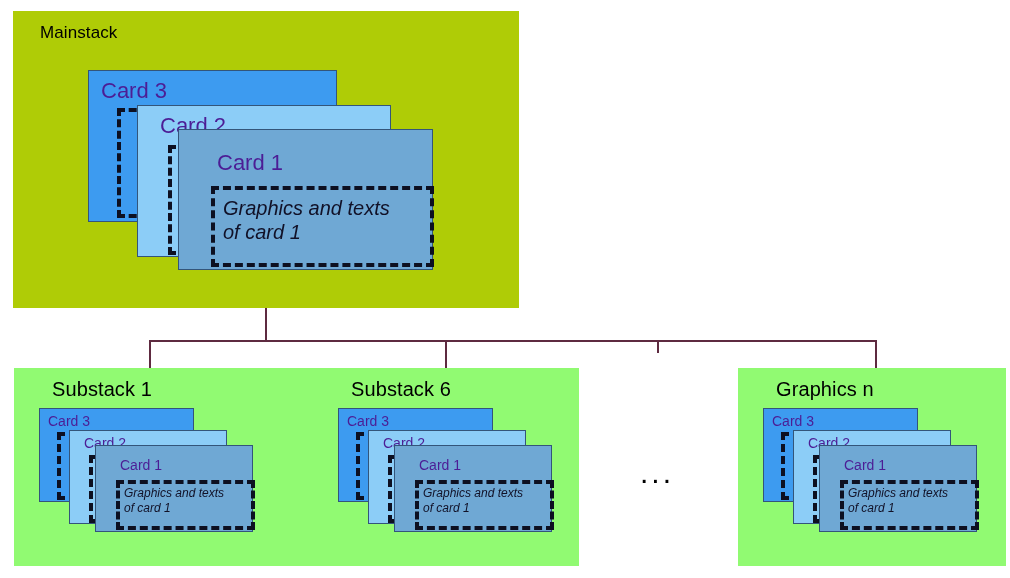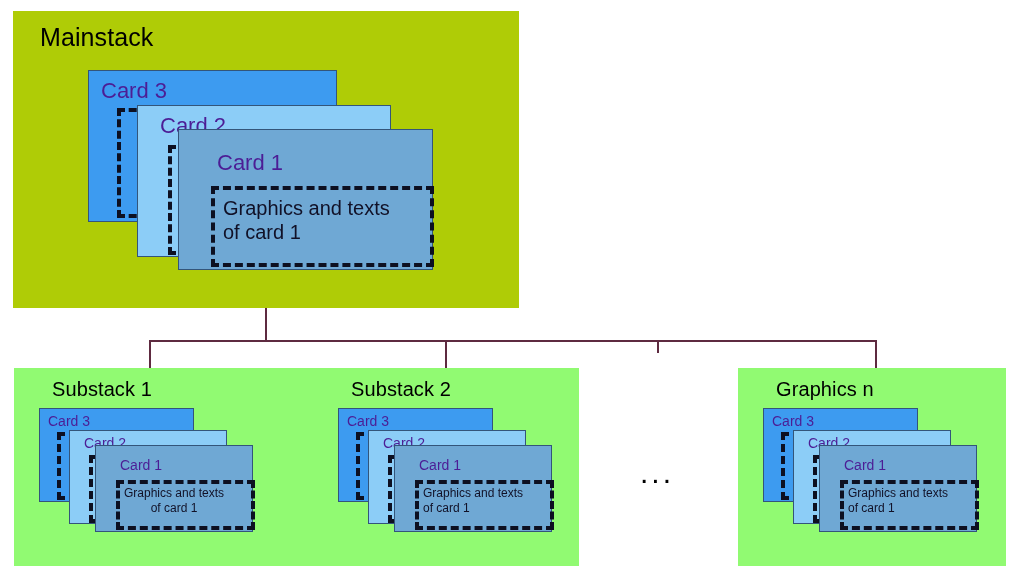--- a/index.html
+++ b/index.html
@@ -33,34 +33,34 @@
     top: 11px;
     width: 506px;
     height: 297px;
     background: #AFCC06;
   }
   .substack-box {
     top: 368px;
     height: 198px;
     background: #91FA72;
   }
-  #substack-1 { left: 14px;  width: 317px; text-align: center; }
+  #substack-1 { left: 14px;  width: 317px; }
   #substack-2 { left: 313px; width: 266px; }
   #substack-n { left: 738px; width: 268px; }
 
   .stack-title {
     position: absolute;
     white-space: nowrap;
     color: #000000;
     letter-spacing: 0.1px;
   }
   .mainstack-title {
     left: 27px;
     top: 12px;
-    font-size: 25px;
+    font-size: 17px;
   }
   .substack-title {
     left: 38px;
     top: 10px;
     font-size: 20px;
   }
 
   
   .card {
     position: absolute;
@@ -81,20 +81,21 @@
     position: absolute;
     box-sizing: border-box;
     border: 4px dashed #0d1021;
     background: transparent;
   }
   .dashed-text {
     position: absolute;
     color: #111127;
     line-height: 1.22;
     white-space: pre-line;
+    font-style: italic;
   }
 
   
   .ms .card-3 { left: 75px; top: 59px;  width: 249px; height: 152px; }
   .ms .card-2 { left: 124px; top: 94px; width: 254px; height: 152px; }
   .ms .card-1 { left: 165px; top: 118px; width: 255px; height: 141px; }
 
   .ms .card-3 .card-label { left: 12px; top: 7px;  font-size: 22px; }
   .ms .card-2 .card-label { left: 22px; top: 7px;  font-size: 22px; }
   .ms .card-1 .card-label { left: 38px; top: 20px; font-size: 22px; }
@@ -194,21 +195,21 @@
 
     <div class="card card-1">
       <div class="card-label">Card 1</div>
       <div class="dashed-box"></div>
       <div class="dashed-text">Graphics and texts
 of card 1</div>
     </div>
   </div>
 
   <div class="stack-box substack-box ss" id="substack-2">
-    <div class="stack-title substack-title">Substack 2</div>
+    <div class="stack-title substack-title">Substack 6</div>
 
     <div class="card card-3">
       <div class="card-label">Card 3</div>
       <div class="dashed-box"></div>
     </div>
 
     <div class="card card-2">
       <div class="card-label">Card 2</div>
       <div class="dashed-box"></div>
     </div>

